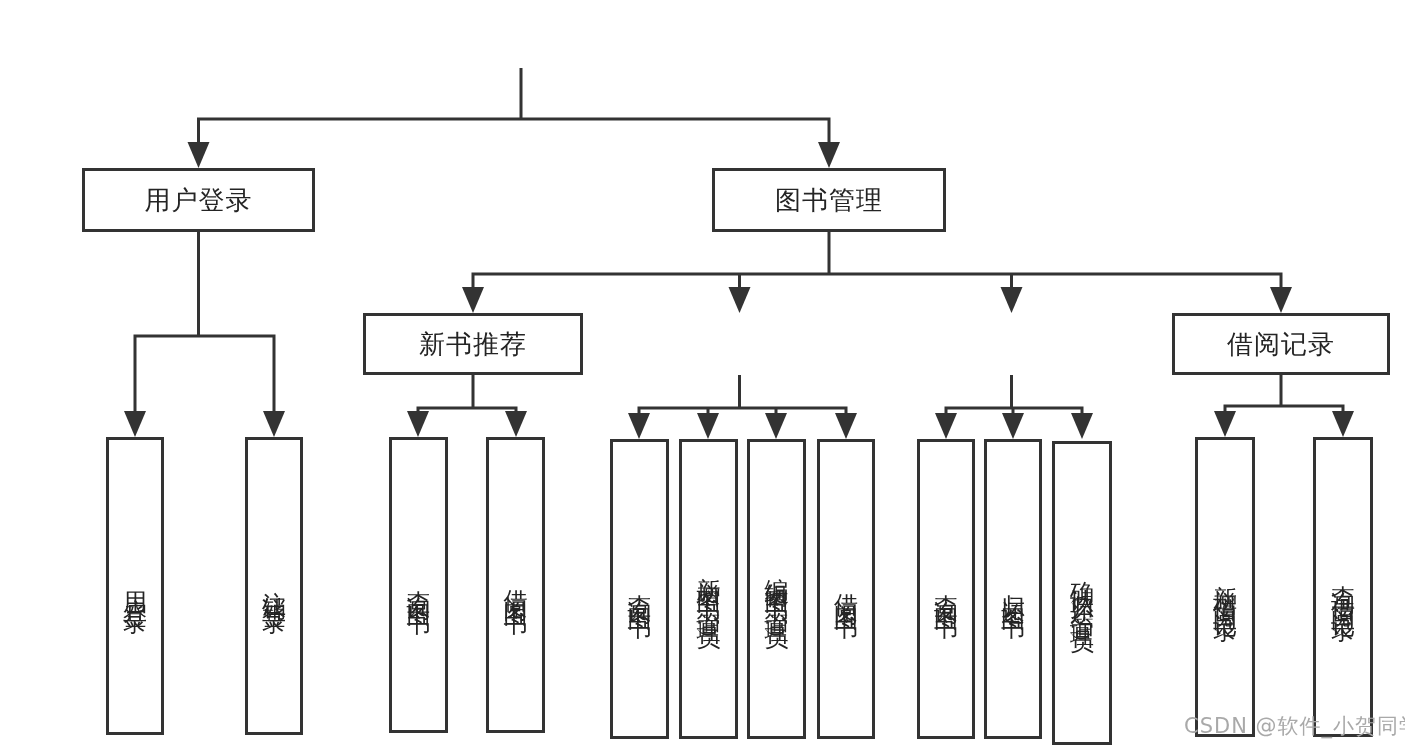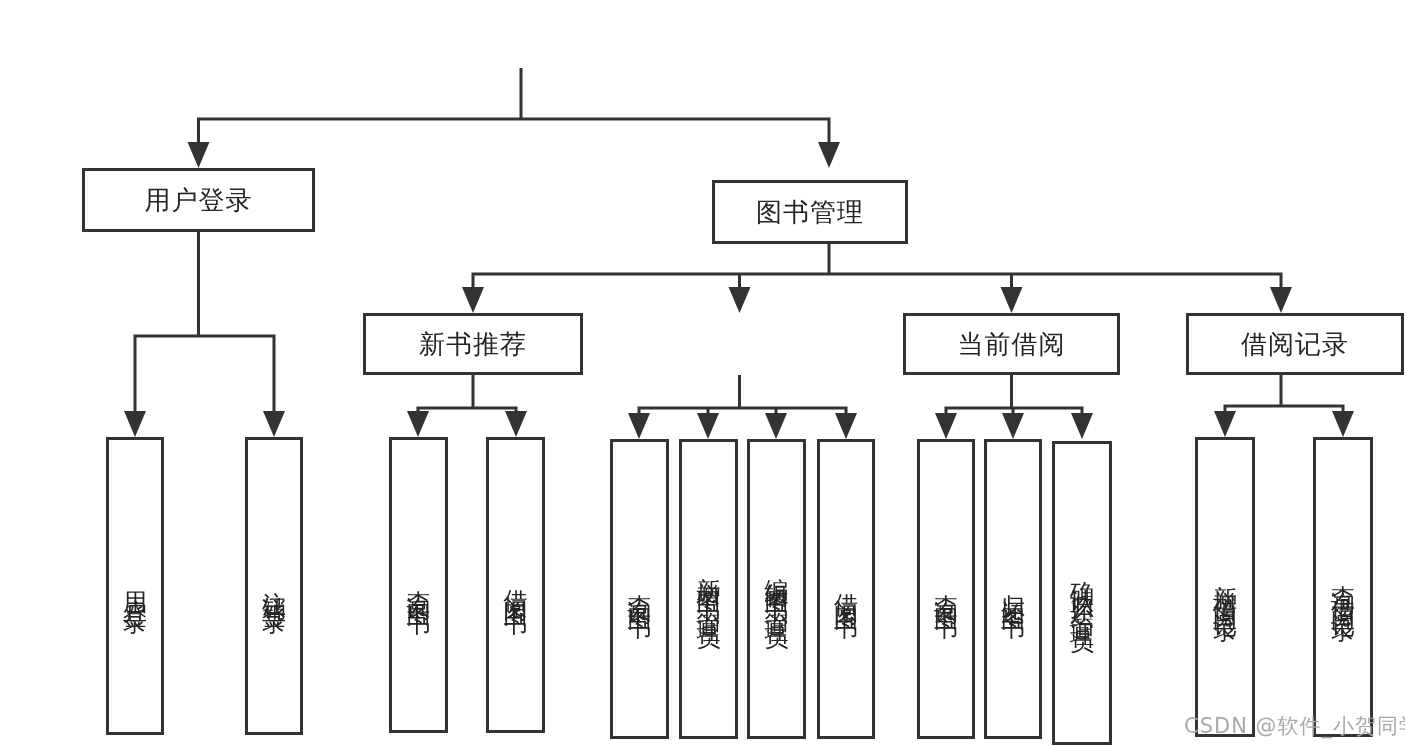--- a/index.html
+++ b/index.html
@@ -90,25 +90,24 @@
       <polygon points="935,413 957,413 946,439"></polygon>
       <polygon points="1002,413 1024,413 1013,439"></polygon>
       <polygon points="1071,413 1093,413 1082,439"></polygon>
       <polygon points="1214,411 1236,411 1225,437"></polygon>
       <polygon points="1332,411 1354,411 1343,437"></polygon>
     </g>
   </svg>
 
 
   <div class="node hnode" style="left:82px; top:168px; width:233px; height:64px;">用户登录</div>
-  <div class="node hnode" style="left:712px; top:168px; width:196px; height:64px;margin-top:12px;">图书管理</div>
+  <div class="node hnode" style="left:712px; top:168px; width:234px; height:64px;">图书管理</div>
 
   <div class="node hnode" style="left:363px; top:313px; width:220px; height:62px;">新书推荐</div>
-  <div class="node hnode" style="left:903px; top:313px; width:217px; height:62px;">当前借阅</div>
-  <div class="node hnode" style="left:1172px; top:313px; width:218px; height:62px;margin-left:14px;">借阅记录</div>
+  <div class="node hnode" style="left:1172px; top:313px; width:218px; height:62px;">借阅记录</div>
 
   <div class="node vnode" style="left:106px; top:437px; width:58px; height:298px;">用户登录</div>
   <div class="node vnode" style="left:245px; top:437px; width:58px; height:298px;">注销登录</div>
 
   <div class="node vnode" style="left:389px; top:437px; width:59px; height:296px;">查询图书</div>
   <div class="node vnode" style="left:486px; top:437px; width:59px; height:296px;">借阅图书</div>
 
   <div class="node vnode" style="left:610px; top:439px; width:59px; height:300px;">查询图书</div>
   <div class="node vnode" style="left:679px; top:439px; width:59px; height:300px;">新增图书（管理员）</div>
   <div class="node vnode" style="left:747px; top:439px; width:59px; height:300px;">编辑图书（管理员）</div>

